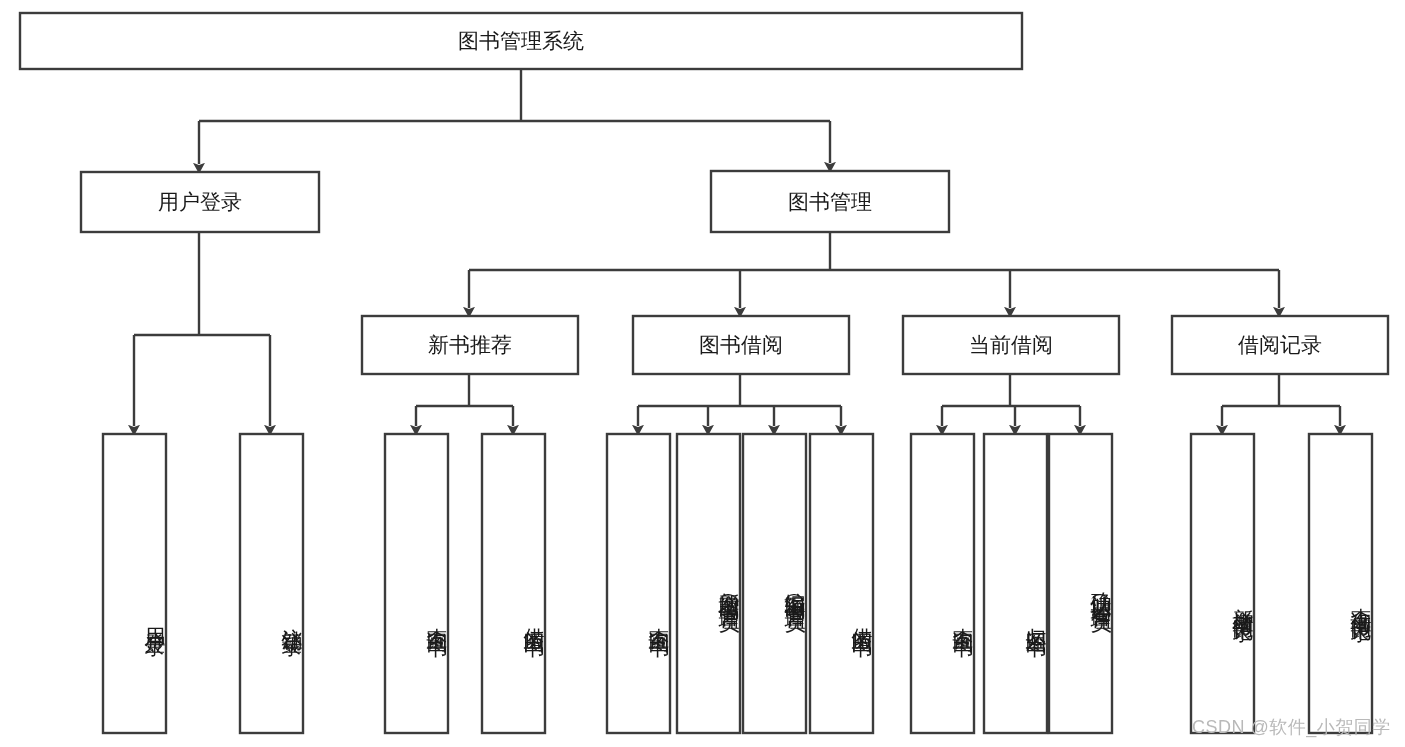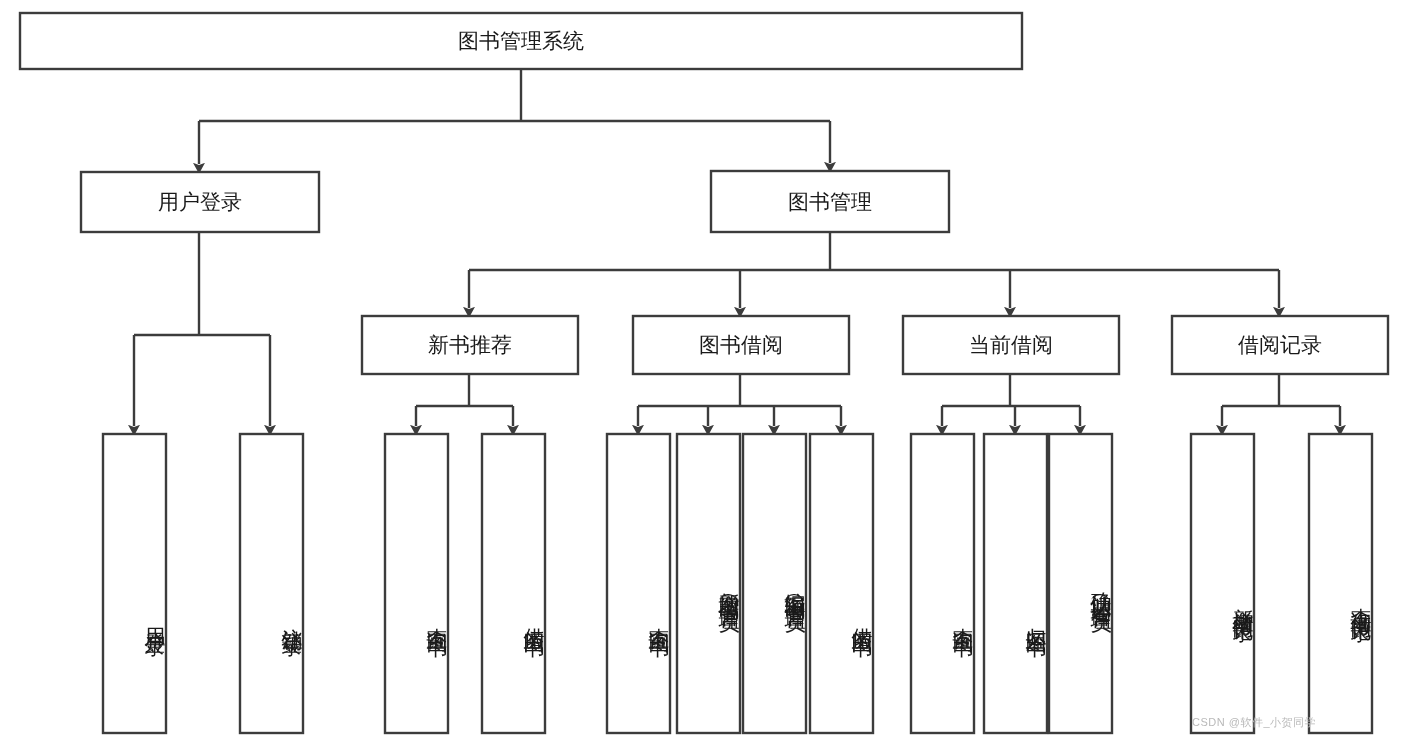--- a/index.html
+++ b/index.html
@@ -61,21 +61,21 @@
     white-space: nowrap;
     text-align: center;
     pointer-events: none;
     display: flex;
     align-items: flex-start;
     justify-content: center;
   }
   .watermark {
     position: absolute;
     font-family: "Liberation Sans", sans-serif;
-    font-size: 11px;
+    font-size: 18px;
     color: #b9b9b9;
     white-space: nowrap;
     letter-spacing: 0.5px;
   }
 </style>
 </head>
 <body>
 
 <div id="diagram-root">
 

